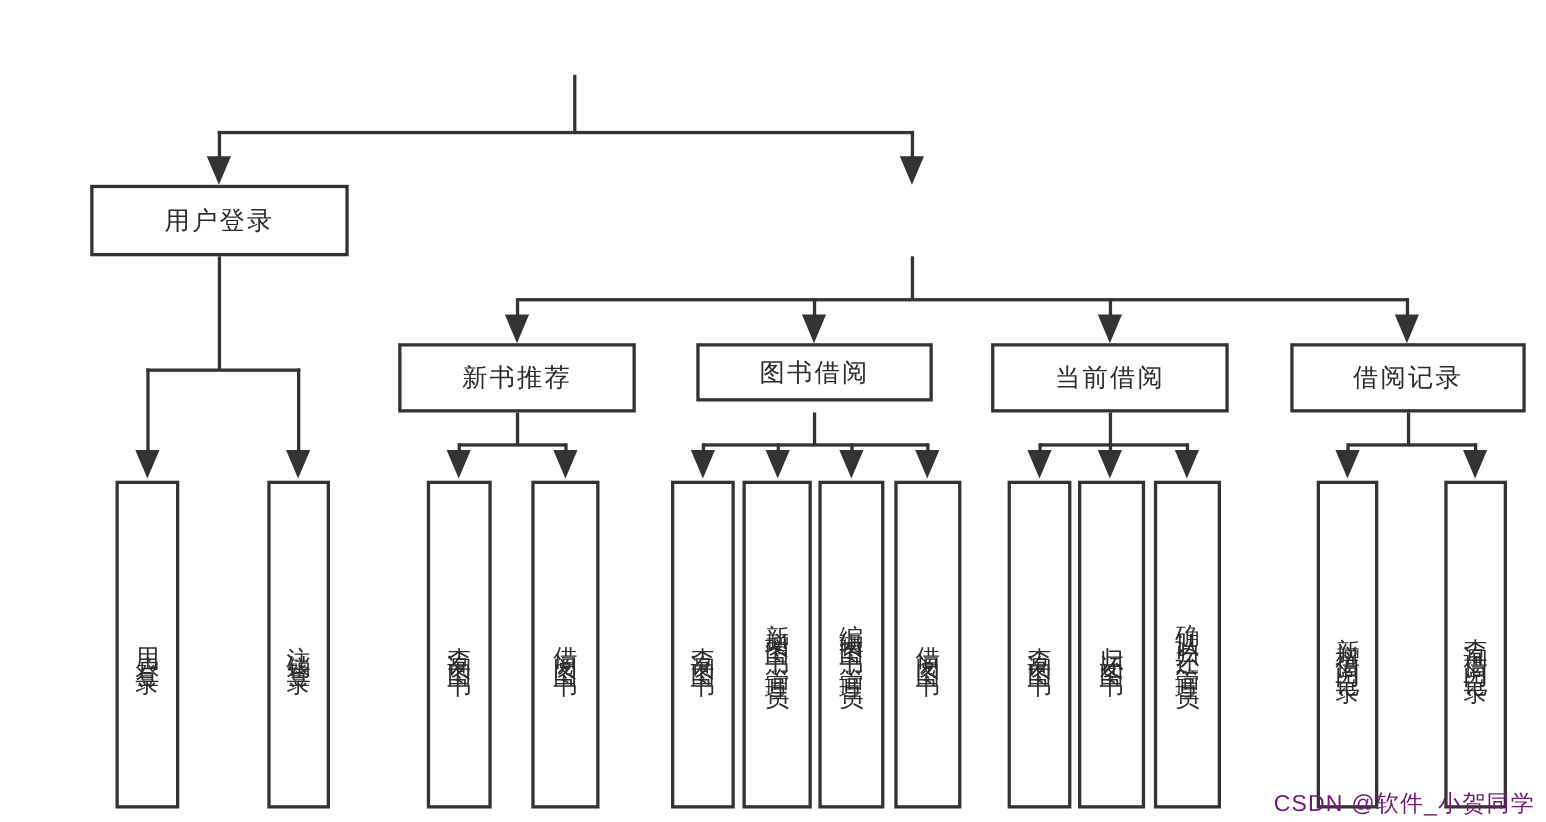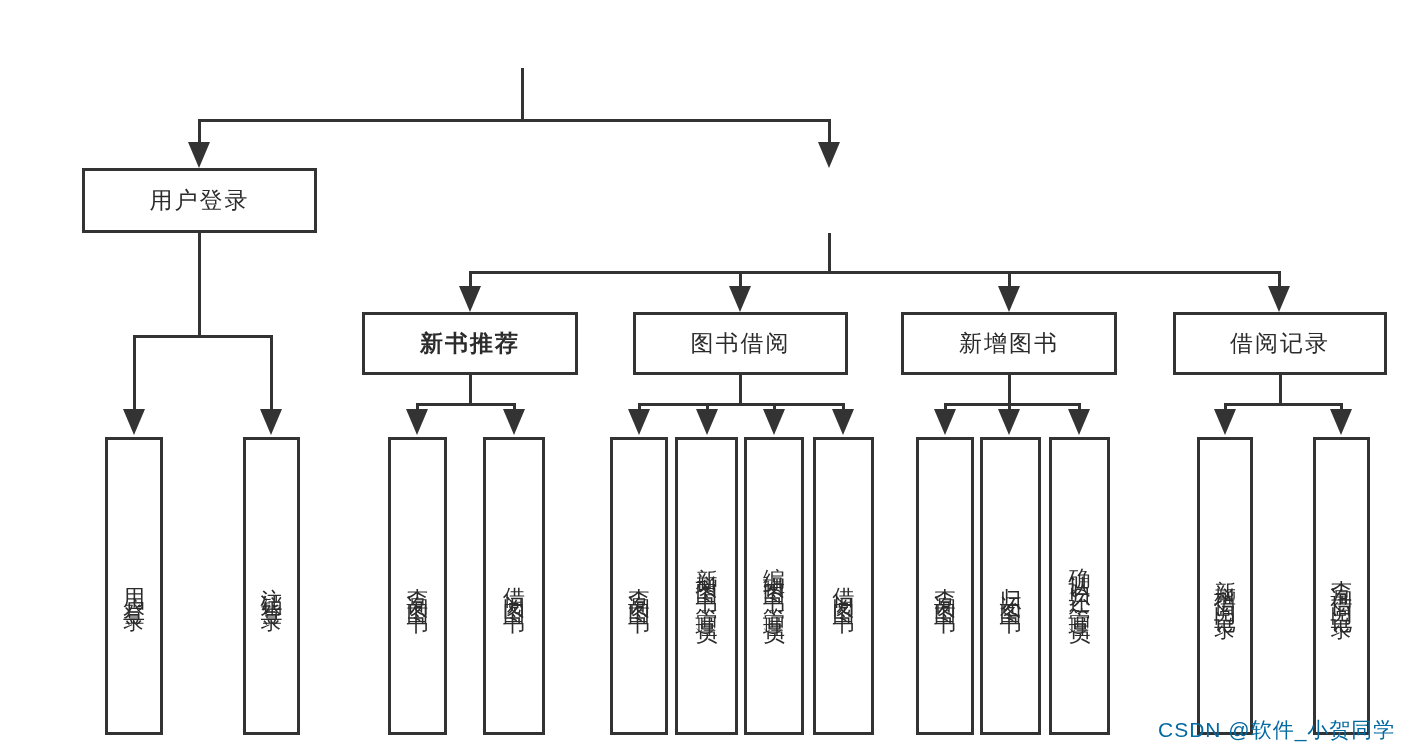--- a/index.html
+++ b/index.html
@@ -18,21 +18,21 @@
     font-size:22px; letter-spacing:8px; line-height:1;
   }
   .vline,.hline { position:absolute; background:var(--line); }
   .arr {
     position:absolute; width:0; height:0;
     border-left:11px solid transparent; border-right:11px solid transparent;
     border-top:26px solid var(--line);
   }
   #watermark {
     position:absolute; left:1158px; top:716px; width:242px;
-    color:#0369a1; font-size:21px; letter-spacing:1px; z-index:10;
+    color:#701a75; font-size:21px; letter-spacing:1px; z-index:10;
     text-align:left; white-space:nowrap;
   }
 </style>
 </head>
 <body>
 
 <div id="canvas">
 
 
   <div class="vline" style="left:521px; top:68px; width:3px; height:53px;"></div>
@@ -57,28 +57,28 @@
   <div class="hline" style="left:470px; top:271px; width:810px; height:3px;"></div>
   <div class="vline" style="left:469px;  top:271px; width:3px; height:18px;"></div>
   <div class="arr" style="left:459px;  top:286px;"></div>
   <div class="vline" style="left:739px;  top:271px; width:3px; height:18px;"></div>
   <div class="arr" style="left:729px;  top:286px;"></div>
   <div class="vline" style="left:1008px; top:271px; width:3px; height:18px;"></div>
   <div class="arr" style="left:998px;  top:286px;"></div>
   <div class="vline" style="left:1278px; top:271px; width:3px; height:18px;"></div>
   <div class="arr" style="left:1268px; top:286px;"></div>
 
-  <div class="box" style="left:362px; top:312px; width:216px; height:63px;font-weight:bold;">
+  <div class="box" style="left:362px; top:312px; width:216px; height:63px;">
     <span>新书推荐</span>
   </div>
-  <div class="box" style="left:633px; top:312px; width:215px; height:63px;">
+  <div class="box" style="left:633px; top:312px; width:215px; height:53px;">
     <span>图书借阅</span>
   </div>
   <div class="box" style="left:901px; top:312px; width:216px; height:63px;">
-    <span>新增图书</span>
+    <span>当前借阅</span>
   </div>
   <div class="box" style="left:1173px; top:312px; width:214px; height:63px;">
     <span>借阅记录</span>
   </div>
 
   <div class="vline" style="left:469px; top:375px; width:3px; height:30px;"></div>
   <div class="hline" style="left:417px; top:403px; width:98px; height:3px;"></div>
   <div class="vline" style="left:416px; top:403px; width:3px; height:10px;"></div>
   <div class="arr" style="left:406px; top:409px;"></div>
   <div class="vline" style="left:513px; top:403px; width:3px; height:10px;"></div>

